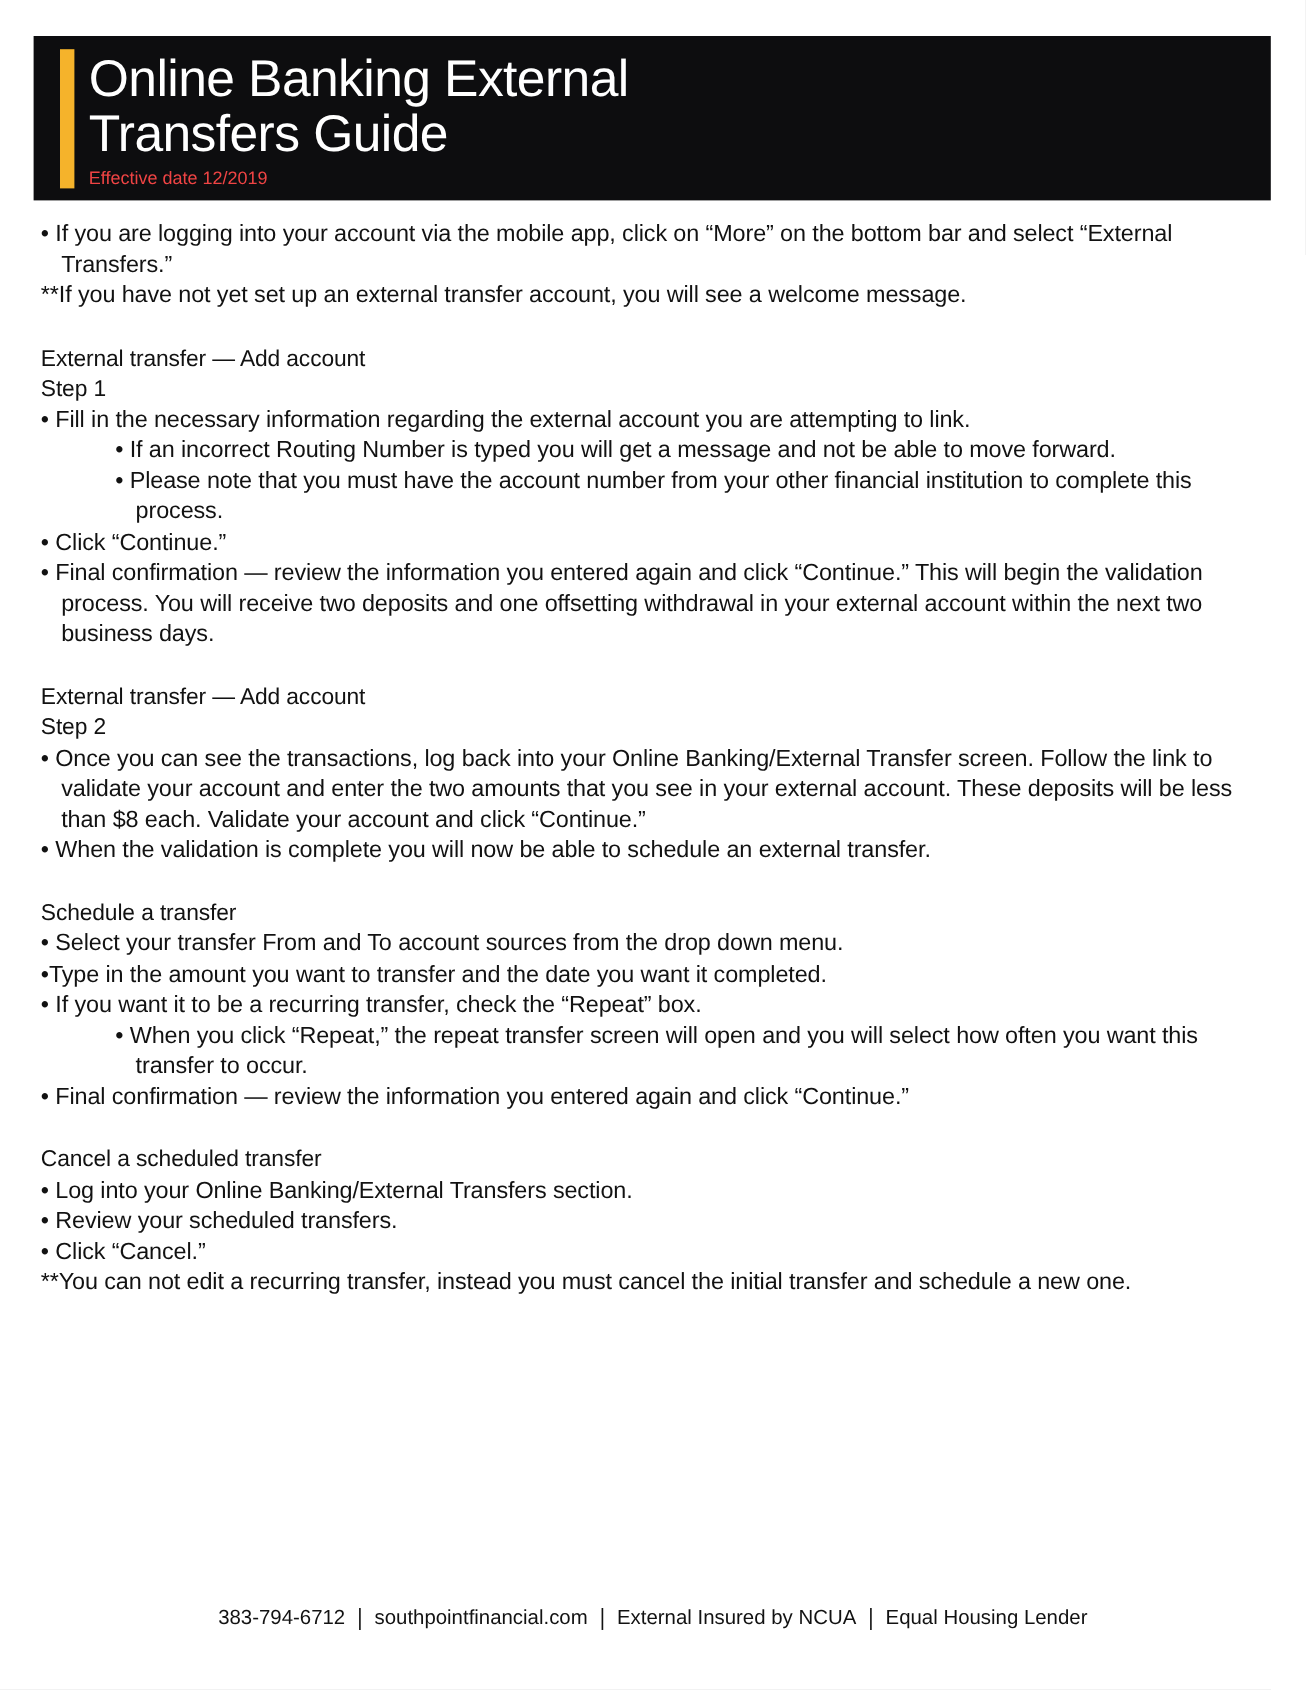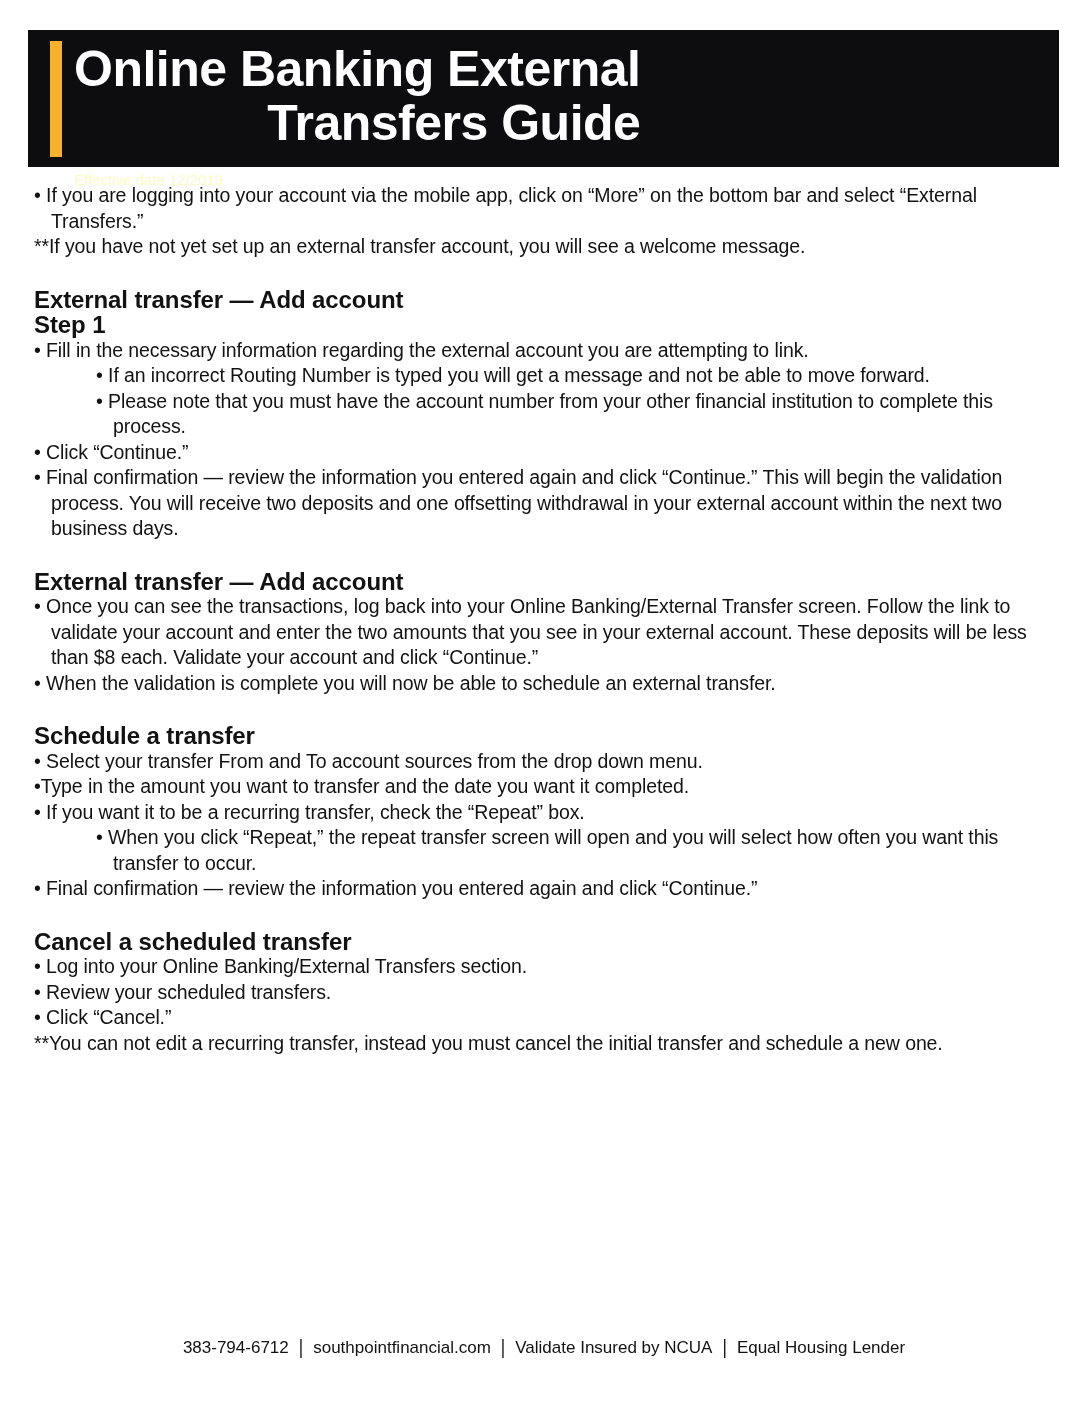--- a/index.html
+++ b/index.html
@@ -12,24 +12,24 @@
   .header {
     position:absolute; left:28px; top:30px; width:1031px; height:137px;
     background:#0d0d0f;
   }
   .goldbar {
     position:absolute; left:22px; top:11px; width:12px; height:116px;
     background:#F5B32B;
   }
   .titleblock { position:absolute; left:46px; top:13px; }
   .title {
-    color:#ffffff; font-weight:bold; font-size:50px; line-height:1.07;
-    letter-spacing:-0.5px; white-space:nowrap;text-align:right;
+    color:#ffffff; font-weight:normal; font-size:43px; line-height:1.07;
+    letter-spacing:-0.5px; white-space:nowrap;
   }
-  .effdate { color:#fef9c3; font-size:15px; margin-top:21px; }
+  .effdate { color:#ef4444; font-size:15px; margin-top:5px; }
   
   .logo { position:absolute; right:16px; top:12px; width:260px; height:112px; }
   .swoosh { position:absolute; left:0; top:0; width:260px; height:52px; }
   .logoname {
     position:absolute; top:16px; left:0; width:100%; text-align:center;
     color:#ffffff; font-weight:bold; font-size:46px; letter-spacing:-1px;
     line-height:1;
   }
   .logoname sup { font-size:12px; vertical-align:top; position:relative; top:2px; }
   .tagline {
@@ -42,21 +42,21 @@
   .content {
     position:absolute; left:34px; right:28px; top:183px;
     font-size:19.5px; line-height:25.5px; letter-spacing:-0.1px;
   }
   ul { list-style:none; margin:0; padding:0; }
   li { padding-left:17px; text-indent:-17px; }
   li.l2 { margin-left:62px; }
   .blt { display:inline; }
   .note { margin:0; }
   section { margin-top:27px; }
-  h3 { font-size:24px; font-weight:bold; margin:0; line-height:25.5px; }
+  h3 { font-size:19px; font-weight:normal; margin:0; line-height:25.5px; }
   h3:empty { display:none; }
   
   .footer {
     position:absolute; left:0; right:0; top:1338px; text-align:center;
     font-size:17px; color:#121212; letter-spacing:0;
   }
   .sep { display:inline-block; padding:0 10px; transform:scaleY(1.15); }
 </style>
 </head>
 <body>
@@ -89,20 +89,21 @@
         <li class="l1"><span class="blt">•</span> <span>Fill in the necessary information regarding the external account you are attempting to link.</span></li>
         <li class="l2"><span class="blt">•</span> <span>If an incorrect Routing Number is typed you will get a message and not be able to move forward.</span></li>
         <li class="l2"><span class="blt">•</span> <span>Please note that you must have the account number from your other financial institution to complete this process.</span></li>
         <li class="l1"><span class="blt">•</span> <span>Click “Continue.”</span></li>
         <li class="l1"><span class="blt">•</span> <span>Final confirmation — review the information you entered again and click “Continue.” This will begin the validation process. You will receive two deposits and one offsetting withdrawal in your external account within the next two business days.</span></li>
       </ul>
     </section>
 
     <section>
       <h3>External transfer — Add account</h3>
+      <h3>Step 2</h3>
       <ul>
         <li class="l1"><span class="blt">•</span> <span>Once you can see the transactions, log back into your Online Banking/External Transfer screen. Follow the link to validate your account and enter the two amounts that you see in your external account. These deposits will be less than $8 each. Validate your account and click “Continue.”</span></li>
         <li class="l1"><span class="blt">•</span> <span>When the validation is complete you will now be able to schedule an external transfer.</span></li>
       </ul>
     </section>
 
     <section>
       <h3>Schedule a transfer</h3>
 
       <ul>
@@ -121,16 +122,16 @@
         <li class="l1"><span class="blt">•</span> <span>Log into your Online Banking/External Transfers section.</span></li>
         <li class="l1"><span class="blt">•</span> <span>Review your scheduled transfers.</span></li>
         <li class="l1"><span class="blt">•</span> <span>Click “Cancel.”</span></li>
       </ul>
       <p class="note">**You can not edit a recurring transfer, instead you must cancel the initial transfer and schedule a new one.</p>
     </section>
 
   </div>
 
   <div class="footer">
-    <span>383-794-6712</span><span class="sep">|</span><span>southpointfinancial.com</span><span class="sep">|</span><span>Validate Insured by NCUA</span><span class="sep">|</span><span>Equal Housing Lender</span>
+    <span>383-794-6712</span><span class="sep">|</span><span>southpointfinancial.com</span><span class="sep">|</span><span>External Insured by NCUA</span><span class="sep">|</span><span>Equal Housing Lender</span>
   </div>
 
 </div>
 
 </body></html>

